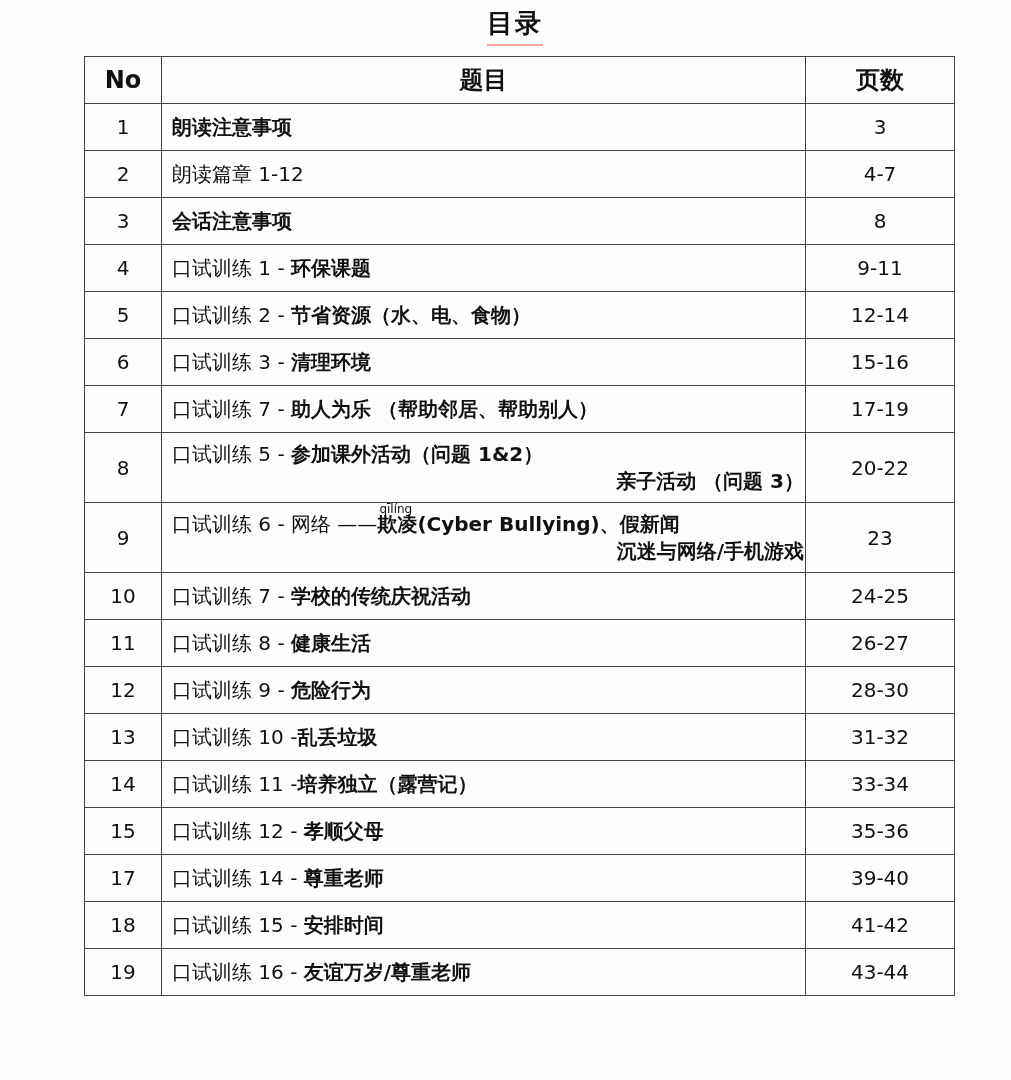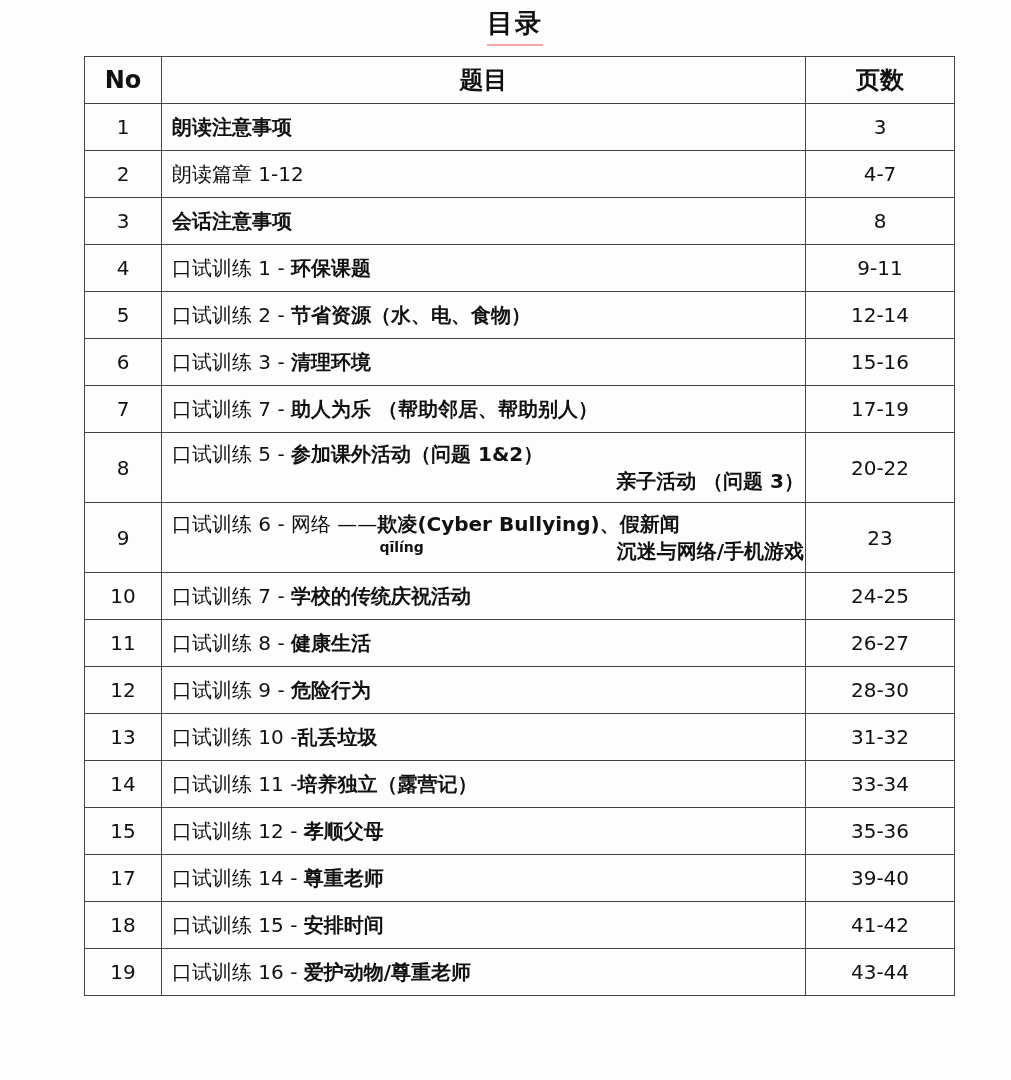--- a/index.html
+++ b/index.html
@@ -10,21 +10,21 @@
   table { position:absolute; left:84px; top:56px; width:871px; border-collapse:collapse; }
   td, th { border:1.5px solid #444; font-size:20px; }
   th { height:44px; font-size:24px; font-weight:bold;margin-left:20px; }
   td.no { width:74px; text-align:center; }
   td.topic { padding-left:10px; text-align:left; }
   td.pg { width:146px; text-align:center; }
   tr.r { height:47px; }
   tr.tall { height:70px; }
   .b { font-weight:bold;text-align:right; }
   .ann { position:relative; }
-  .ann sup { position:absolute; top:-10px; left:2px; font-size:14px; font-weight:bold;margin-top:37px; }
+  .ann sup { position:absolute; top:-10px; left:2px; font-size:12px; font-weight:normal; }
   .line2 { display:block; padding-left:148px; }
   .line2b { display:block; padding-left:154px; }
 </style>
 </head>
 <body>
 
 <div class="title"><span>目录</span></div>
 
 <table>
   <thead>
@@ -115,17 +115,17 @@
       <td class="topic"><span>口试训练 14 -</span> <span class="b">尊重老师</span></td>
       <td class="pg">39-40</td>
     </tr>
     <tr class="r">
       <td class="no">18</td>
       <td class="topic"><span>口试训练 15 -</span> <span class="b">安排时间</span></td>
       <td class="pg">41-42</td>
     </tr>
     <tr class="r">
       <td class="no">19</td>
-      <td class="topic"><span>口试训练 16 -</span> <span class="b">爱护动物/尊重老师</span></td>
+      <td class="topic"><span>口试训练 16 -</span> <span class="b">友谊万岁/尊重老师</span></td>
       <td class="pg">43-44</td>
     </tr>
   </tbody>
 </table>
 
 </body></html>

